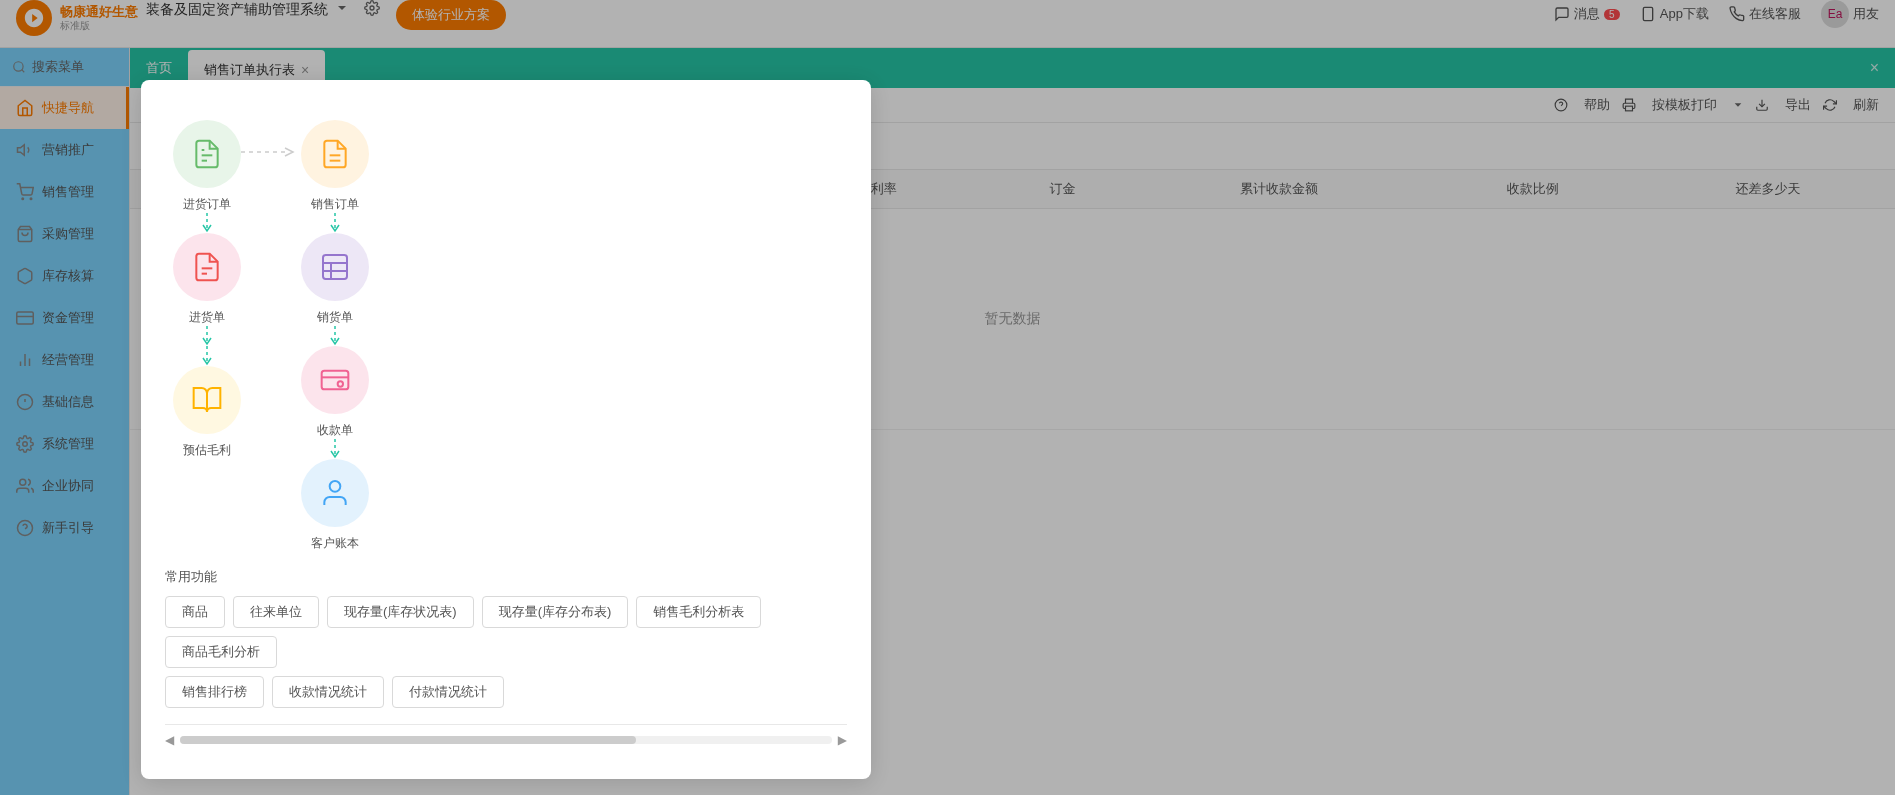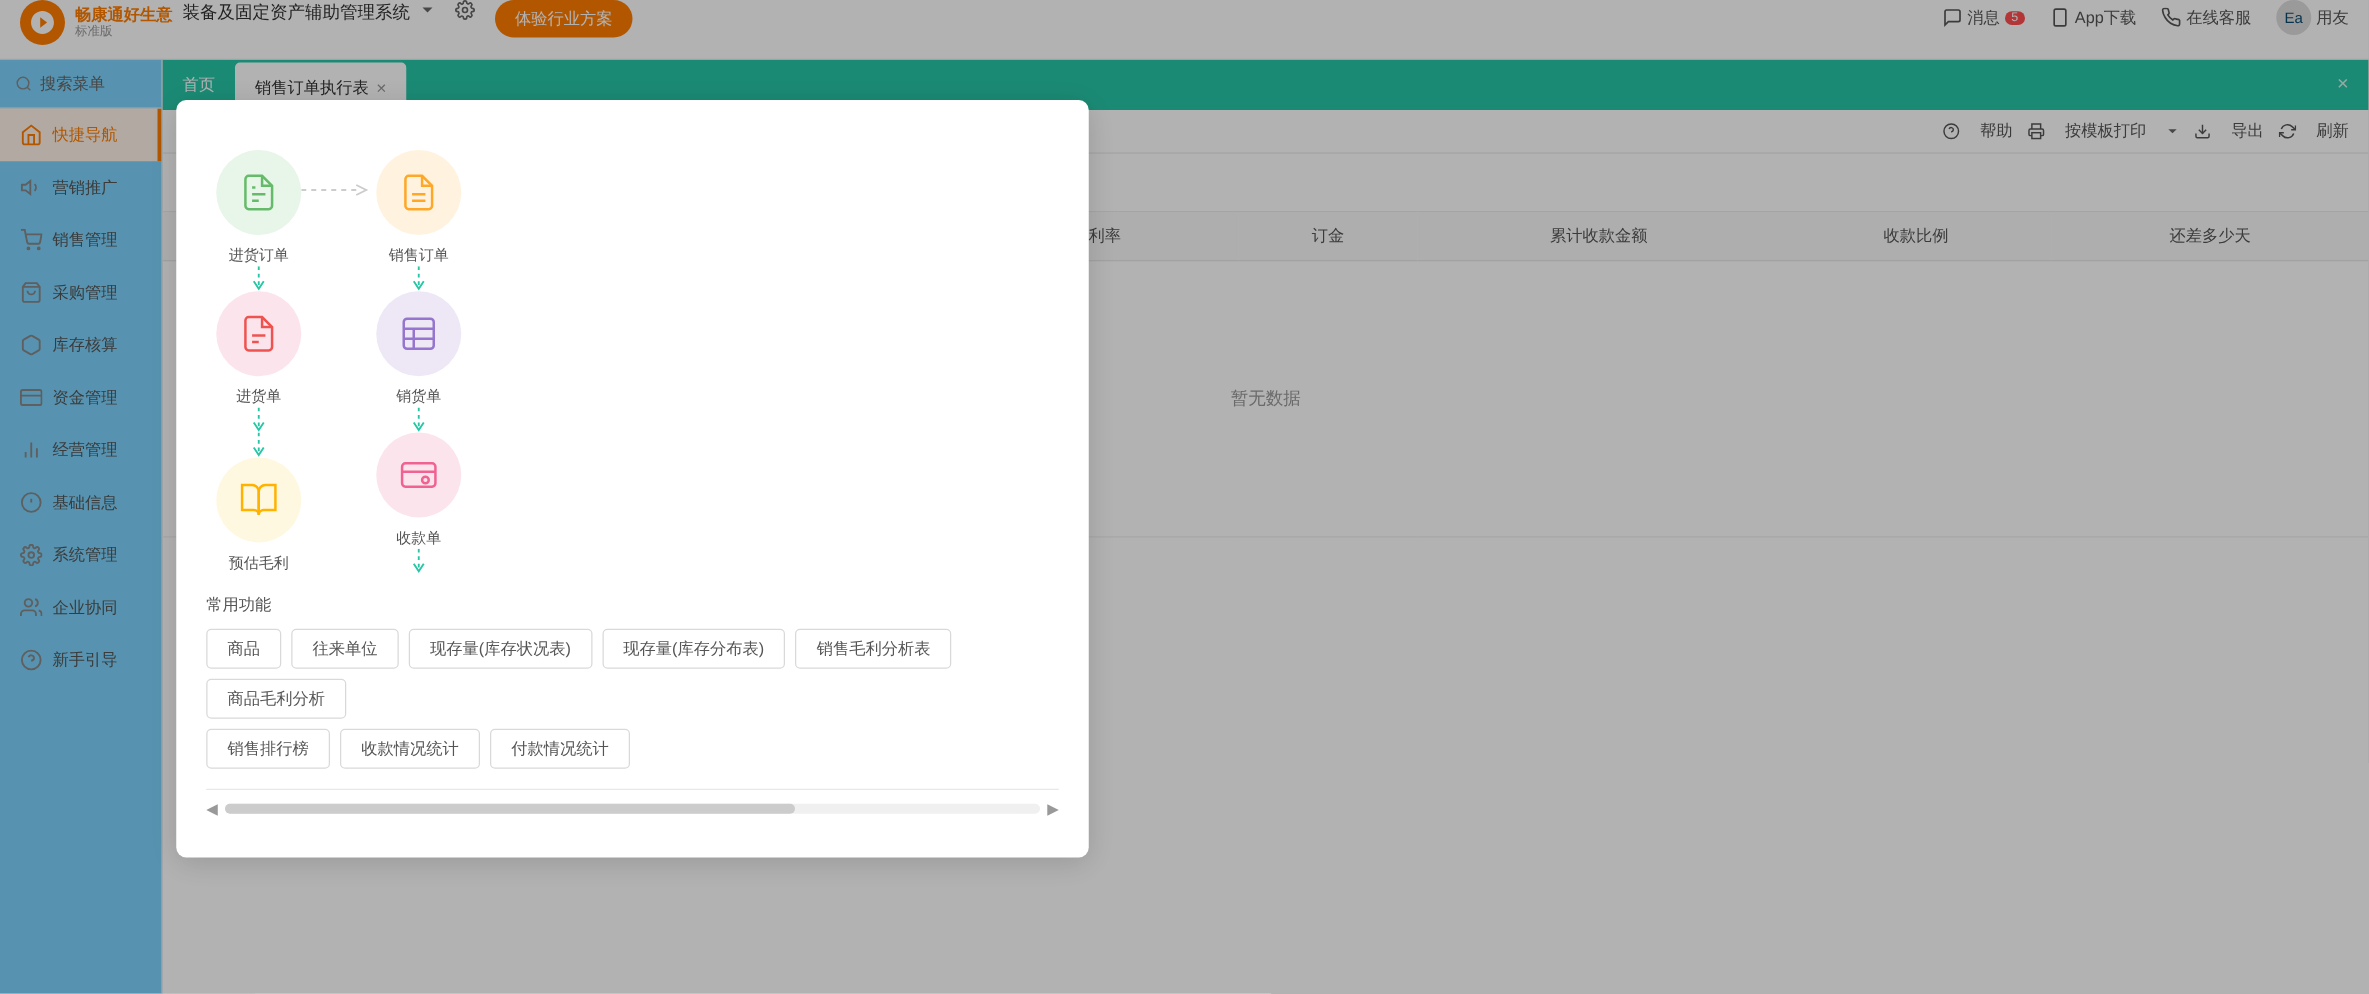--- a/index.html
+++ b/index.html
@@ -24,21 +24,21 @@
     .system-title-text { }
     .dropdown-btn { background: none; border: none; cursor: pointer; color: #666; padding: 2px; }
     .settings-btn { background: none; border: none; cursor: pointer; color: #666; margin-left: 8px; }
     .experience-btn {
       background: #ff7d00; color: white; border: none; border-radius: 16px;
       padding: 6px 16px; cursor: pointer; font-size: 13px; margin-left: 16px;
     }
     .top-right { margin-left: auto; display: flex; align-items: center; gap: 20px; }
     .top-right-item { display: flex; align-items: center; gap: 4px; color: #555; cursor: pointer; font-size: 13px; }
     .badge { background: #ff4d4f; color: white; border-radius: 10px; font-size: 10px; padding: 0 5px; min-width: 16px; text-align: center; }
-    .user-avatar { width: 28px; height: 28px; background: #ddd; border-radius: 50%; display: flex; align-items: center; justify-content: center; font-size: 12px; color: #0c4a6e; }
+    .user-avatar { width: 28px; height: 28px; background: #ddd; border-radius: 50%; display: flex; align-items: center; justify-content: center; font-size: 12px; color: #be185d; }
 
     
     .main-layout { display: flex; flex: 1; overflow: hidden; }
 
     
     .sidebar { width: 130px; background: #7dd3fc; border-right: 1px solid #e8e8e8; display: flex; flex-direction: column; flex-shrink: 0; }
     .sidebar-search { display: flex; align-items: center; gap: 6px; padding: 10px 12px; cursor: pointer; color: #666; border-bottom: 1px solid #f0f0f0; font-size: 13px; }
     .sidebar-item {
       display: flex; align-items: center; gap: 8px; padding: 12px 16px;
       cursor: pointer; color: #555; font-size: 13px; transition: background 0.2s;
@@ -495,20 +495,29 @@
         <span class="flow-label">收款单</span>
       </div>
 
       <div style="height:20px; display:flex; justify-content:center; align-items:center;">
         <svg width="16" height="20" viewBox="0 0 16 20" fill="none">
           <line x1="8" y1="0" x2="8" y2="15" stroke="#26c6a6" stroke-width="1.5" stroke-dasharray="3,3"></line>
           <path d="M4 12 L8 18 L12 12" stroke="#26c6a6" stroke-width="1.5" fill="none"></path>
         </svg>
       </div>
 
+      <div class="flow-node">
+        <div class="flow-circle" style="background: #e3f2fd;">
+          <svg width="32" height="32" viewBox="0 0 24 24" fill="none" stroke="#42a5f5" stroke-width="1.5">
+            <path d="M20 21v-2a4 4 0 0 0-4-4H8a4 4 0 0 0-4 4v2"></path>
+            <circle cx="12" cy="7" r="4"></circle>
+          </svg>
+        </div>
+        <span class="flow-label">客户账本</span>
+      </div>
     </div>
   </div>
 
   <div class="common-functions">
     <div class="common-title">常用功能</div>
     <div class="function-buttons">
       <button class="function-btn">商品</button>
       <button class="function-btn">往来单位</button>
       <button class="function-btn">现存量(库存状况表)</button>
       <button class="function-btn">现存量(库存分布表)</button>

